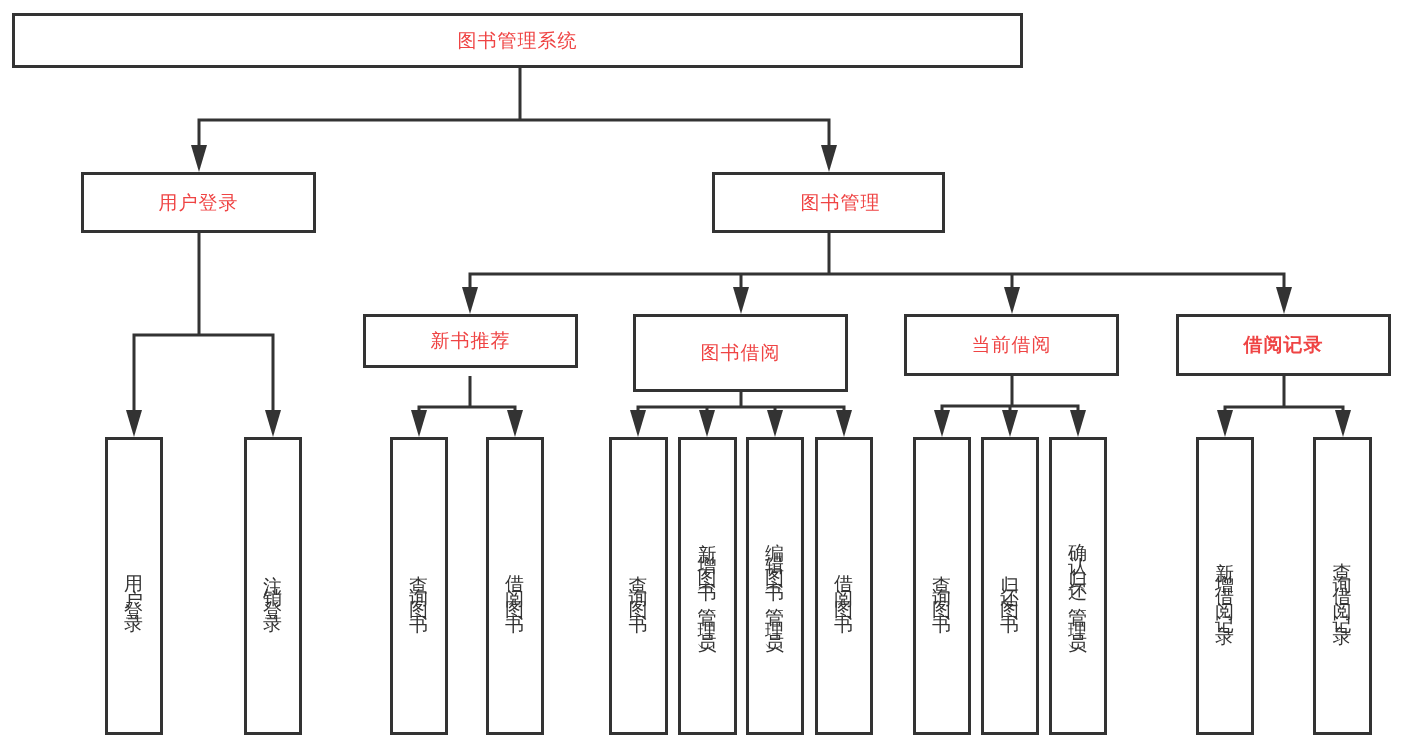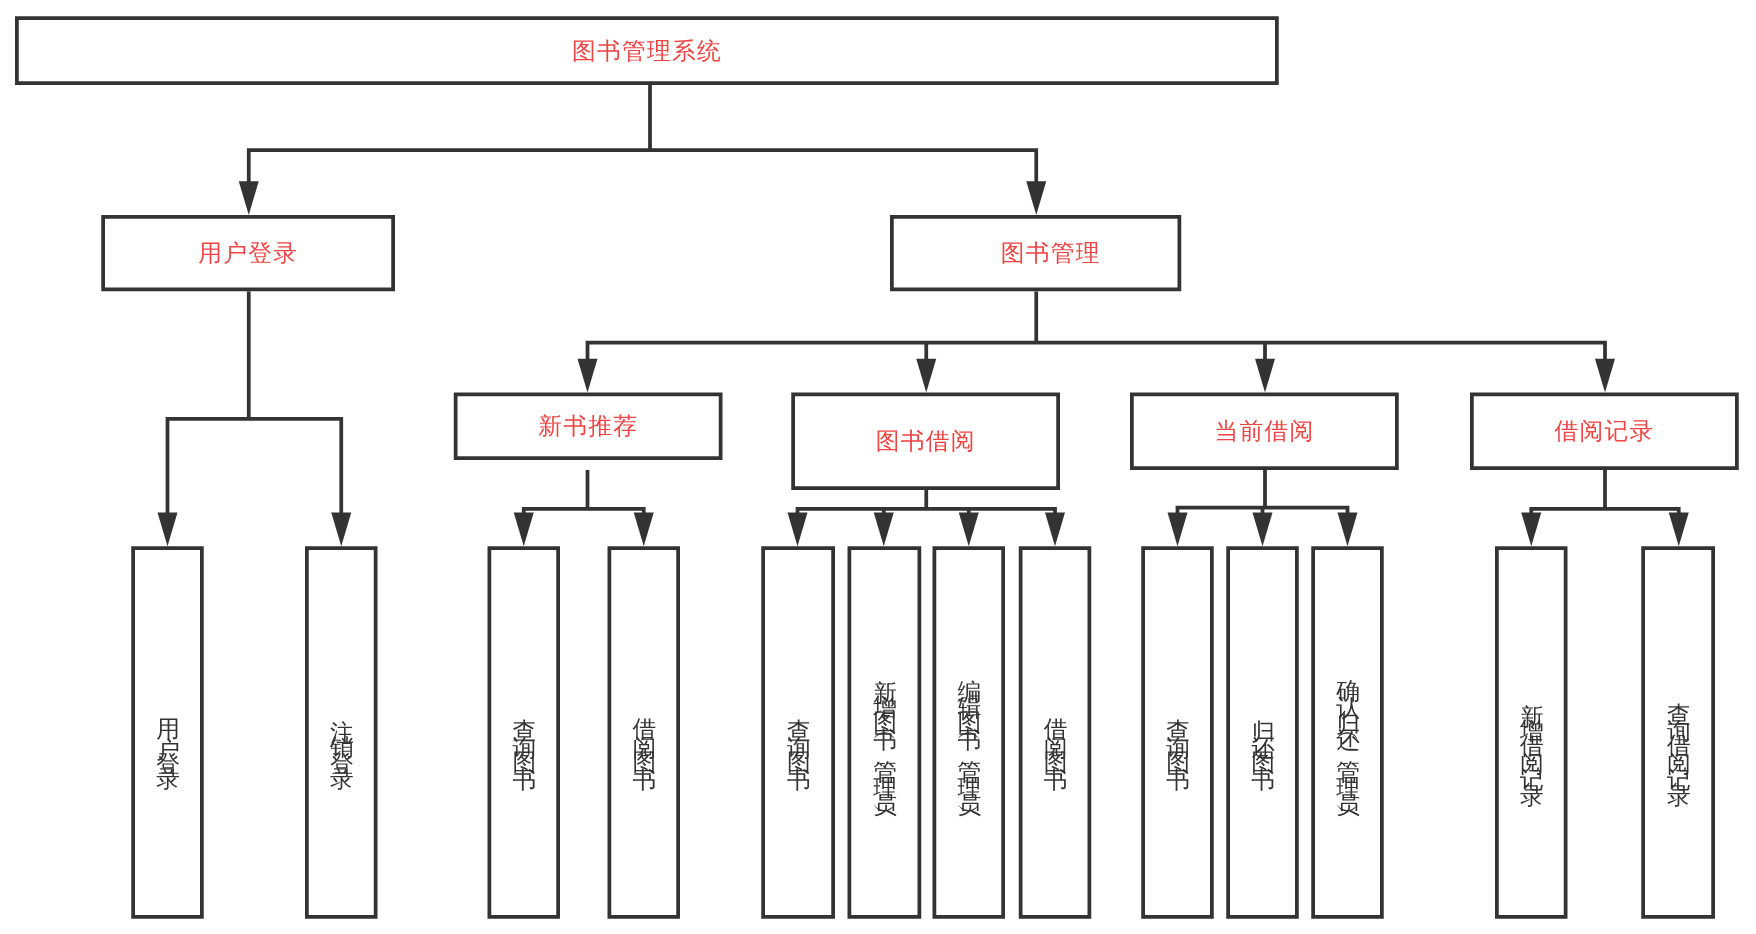--- a/index.html
+++ b/index.html
@@ -116,21 +116,21 @@
 
   <div class="hnode" style="left:363px; top:314px; width:215px; height:54px;text-align:center;">
     <span>新书推荐</span>
   </div>
   <div class="hnode" style="left:633px; top:314px; width:215px; height:78px;">
     <span>图书借阅</span>
   </div>
   <div class="hnode" style="left:904px; top:314px; width:215px; height:62px;">
     <span>当前借阅</span>
   </div>
-  <div class="hnode" style="left:1176px; top:314px; width:215px; height:62px;">
+  <div class="hnode" style="left:1176px; top:314px; width:215px; height:62px;font-weight:bold;">
     <span>借阅记录</span>
   </div>
 
   <div class="vnode" style="left:105px; top:437px; width:58px; height:298px;">
     <span class="vlabel">用户登录</span>
   </div>
   <div class="vnode" style="left:244px; top:437px; width:58px; height:298px;">
     <span class="vlabel">注销登录</span>
   </div>
 

